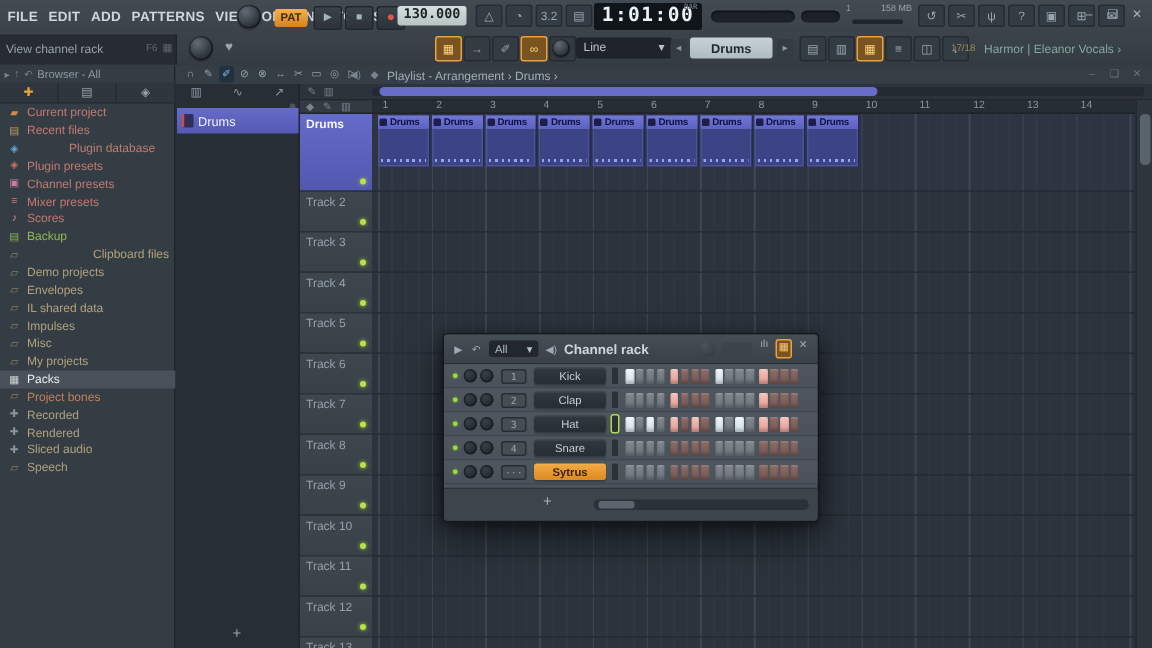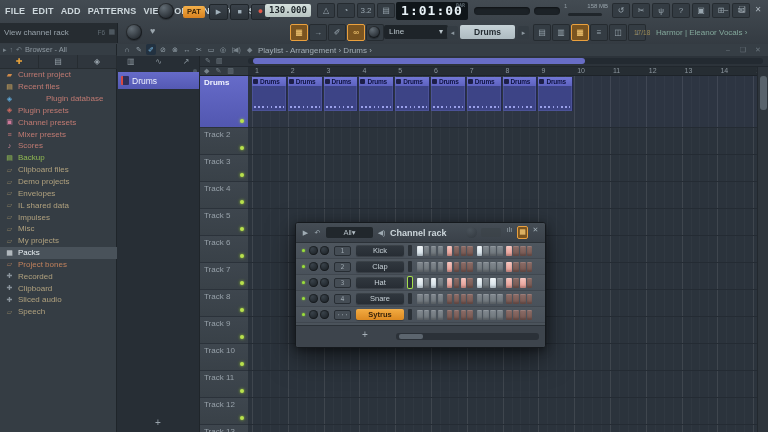--- a/index.html
+++ b/index.html
@@ -106,21 +106,21 @@
   .clipic{width:5px;height:5px;background:#1d1f49;border-radius:1px;flex:none;}
   .cliplbl{font-size:6.5px;font-weight:bold;color:#0e1240;letter-spacing:-.2px;white-space:nowrap;}
   .clipdots{position:absolute;bottom:3px;left:2px;right:2px;height:2px;background:repeating-linear-gradient(to right,#9aa0ea 0 1.6px,transparent 1.6px 4.2px);}
   #vscroll{position:absolute;left:757px;top:67px;width:11px;height:365px;background:#2e353c;border-left:1px solid #22282e;box-sizing:border-box;}
   #vscroll .handle{position:absolute;left:2px;top:9px;width:7px;height:34px;background:#59636c;border-radius:3px;}
   
   #rack{position:absolute;left:295px;top:222px;width:251px;height:126px;background:#4b535b;border:1px solid #15191d;border-radius:3px;box-shadow:0 10px 28px rgba(0,0,0,.55),0 2px 8px rgba(0,0,0,.4);z-index:60;box-sizing:border-box;}
   #rack-title{position:absolute;left:0;top:0;right:0;height:19px;background:linear-gradient(#454d55,#3a4149);border-bottom:1px solid #2b3137;border-radius:2px 2px 0 0;display:flex;align-items:center;gap:4px;padding:0 5px;}
   .rkicn{color:#9fabb3;font-size:7px;min-width:9px;text-align:center;}
   .rkicn.c-orange{background:#7a5420;border:1px solid #eba13e;border-radius:2px;color:#ffd27a;height:11px;line-height:10px;}
-  #rack-filter{width:47px;height:11px;background:#21272c;border-radius:2px;color:#b4bfc6;font-size:7.5px;line-height:11px;padding:0 4px;display:flex;justify-content:center;box-sizing:border-box;}
+  #rack-filter{width:33px;height:11px;background:#21272c;border-radius:2px;color:#b4bfc6;font-size:7.5px;line-height:11px;padding:0 4px;display:flex;justify-content:space-between;box-sizing:border-box;}
   #rack-title-label{font-size:9px;font-weight:bold;color:#ccd6db;margin-right:auto;}
   .rknob-dim{width:11px;height:11px;border-radius:50%;background:radial-gradient(circle at 35% 30%,#525b63,#30373d 75%);opacity:.5;}
   #rack-mini-display{width:20px;height:9px;background:#3a4147;border-radius:2px;opacity:.55;}
   #crows{position:absolute;left:0;top:20px;right:0;}
   .crow{position:relative;height:15px;background:linear-gradient(#4e565e,#49515a);border-bottom:1px solid #40474f;}
   .cled{position:absolute;left:6px;top:6px;width:3px;height:3px;border-radius:50%;background:#9ade3c;box-shadow:0 0 2px #8ccf2e;}
   .cknob{position:absolute;top:3px;width:9px;height:9px;border-radius:50%;background:radial-gradient(circle at 35% 30%,#39424a,#1f252a 75%);box-shadow:inset 0 0 0 1px rgba(0,0,0,.35);}
   .cknob.k1{left:13px;} .cknob.k2{left:24px;}
   .cnum{position:absolute;left:38px;top:2.5px;width:17px;height:10px;background:#454d55;border:1px solid #272d33;border-radius:2px;color:#9aa5ad;font-size:6.5px;text-align:center;line-height:9px;font-family:"DejaVu Sans Mono",monospace;box-sizing:border-box;}
   .cname{position:absolute;left:60px;top:2px;width:48px;height:11px;background:linear-gradient(#31383f,#272d34);border-radius:2px;box-shadow:inset 0 1px 0 rgba(255,255,255,.05),0 1px 1px rgba(0,0,0,.25);color:#c6d0d6;font-size:7.5px;text-align:center;line-height:11px;}
@@ -272,21 +272,21 @@
         <div class="bitem">
           <span class="bicon" style="color: rgb(208, 138, 154);">♪</span>
           <span class="blabel" style="color: rgb(192, 122, 114);">Scores</span>
         </div>
         <div class="bitem">
           <span class="bicon" style="color: rgb(143, 184, 81);">▤</span>
           <span class="blabel" style="color: rgb(143, 184, 81);">Backup</span>
         </div>
         <div class="bitem">
           <span class="bicon" style="color: rgb(138, 127, 98);">▱</span>
-          <span class="blabel" style="color: rgb(176, 161, 126);">Clipboard files</span>
+          <span class="blabel" style="color: rgb(176, 161, 126); margin-left: 44px;">Clipboard files</span>
         </div>
         <div class="bitem">
           <span class="bicon" style="color: rgb(138, 127, 98);">▱</span>
           <span class="blabel" style="color: rgb(176, 161, 126);">Demo projects</span>
         </div>
         <div class="bitem">
           <span class="bicon" style="color: rgb(138, 127, 98);">▱</span>
           <span class="blabel" style="color: rgb(176, 161, 126);">Envelopes</span>
         </div>
         <div class="bitem">
@@ -312,21 +312,21 @@
         <div class="bitem">
           <span class="bicon" style="color: rgb(168, 121, 90);">▱</span>
           <span class="blabel" style="color: rgb(192, 129, 92);">Project bones</span>
         </div>
         <div class="bitem">
           <span class="bicon" style="color: rgb(138, 148, 156);">✚</span>
           <span class="blabel" style="color: rgb(176, 161, 126);">Recorded</span>
         </div>
         <div class="bitem">
           <span class="bicon" style="color: rgb(138, 148, 156);">✚</span>
-          <span class="blabel" style="color: rgb(176, 161, 126);">Clipboard</span>
+          <span class="blabel" style="color: rgb(176, 161, 126);">Rendered</span>
         </div>
         <div class="bitem">
           <span class="bicon" style="color: rgb(138, 148, 156);">✚</span>
           <span class="blabel" style="color: rgb(176, 161, 126);">Sliced audio</span>
         </div>
         <div class="bitem">
           <span class="bicon" style="color: rgb(138, 127, 98);">▱</span>
           <span class="blabel" style="color: rgb(176, 161, 126);">Speech</span>
         </div>
       </div>

